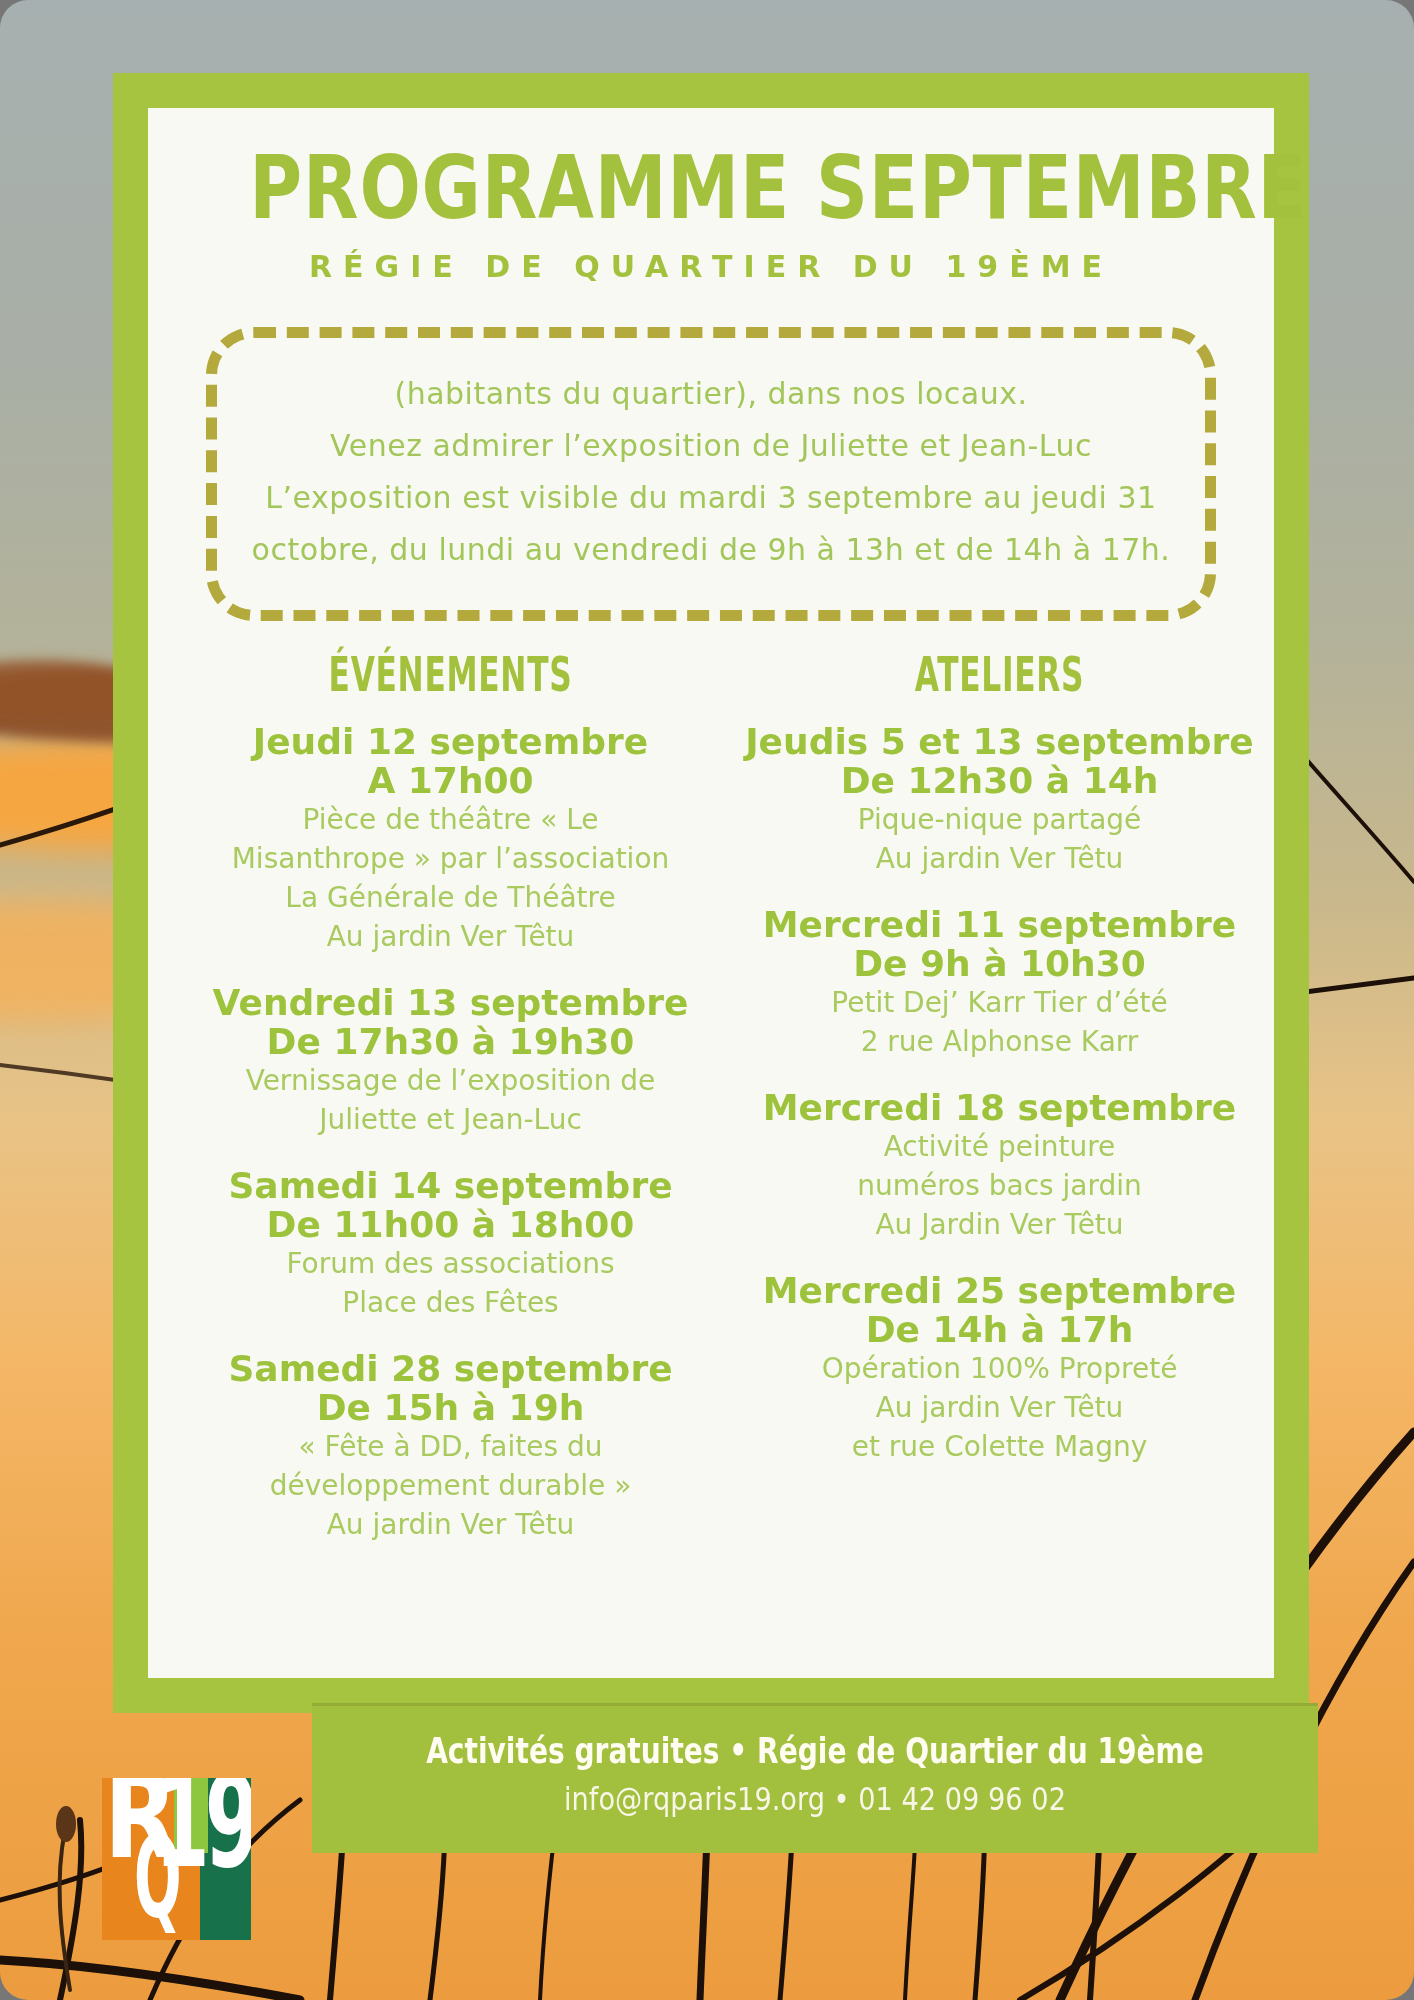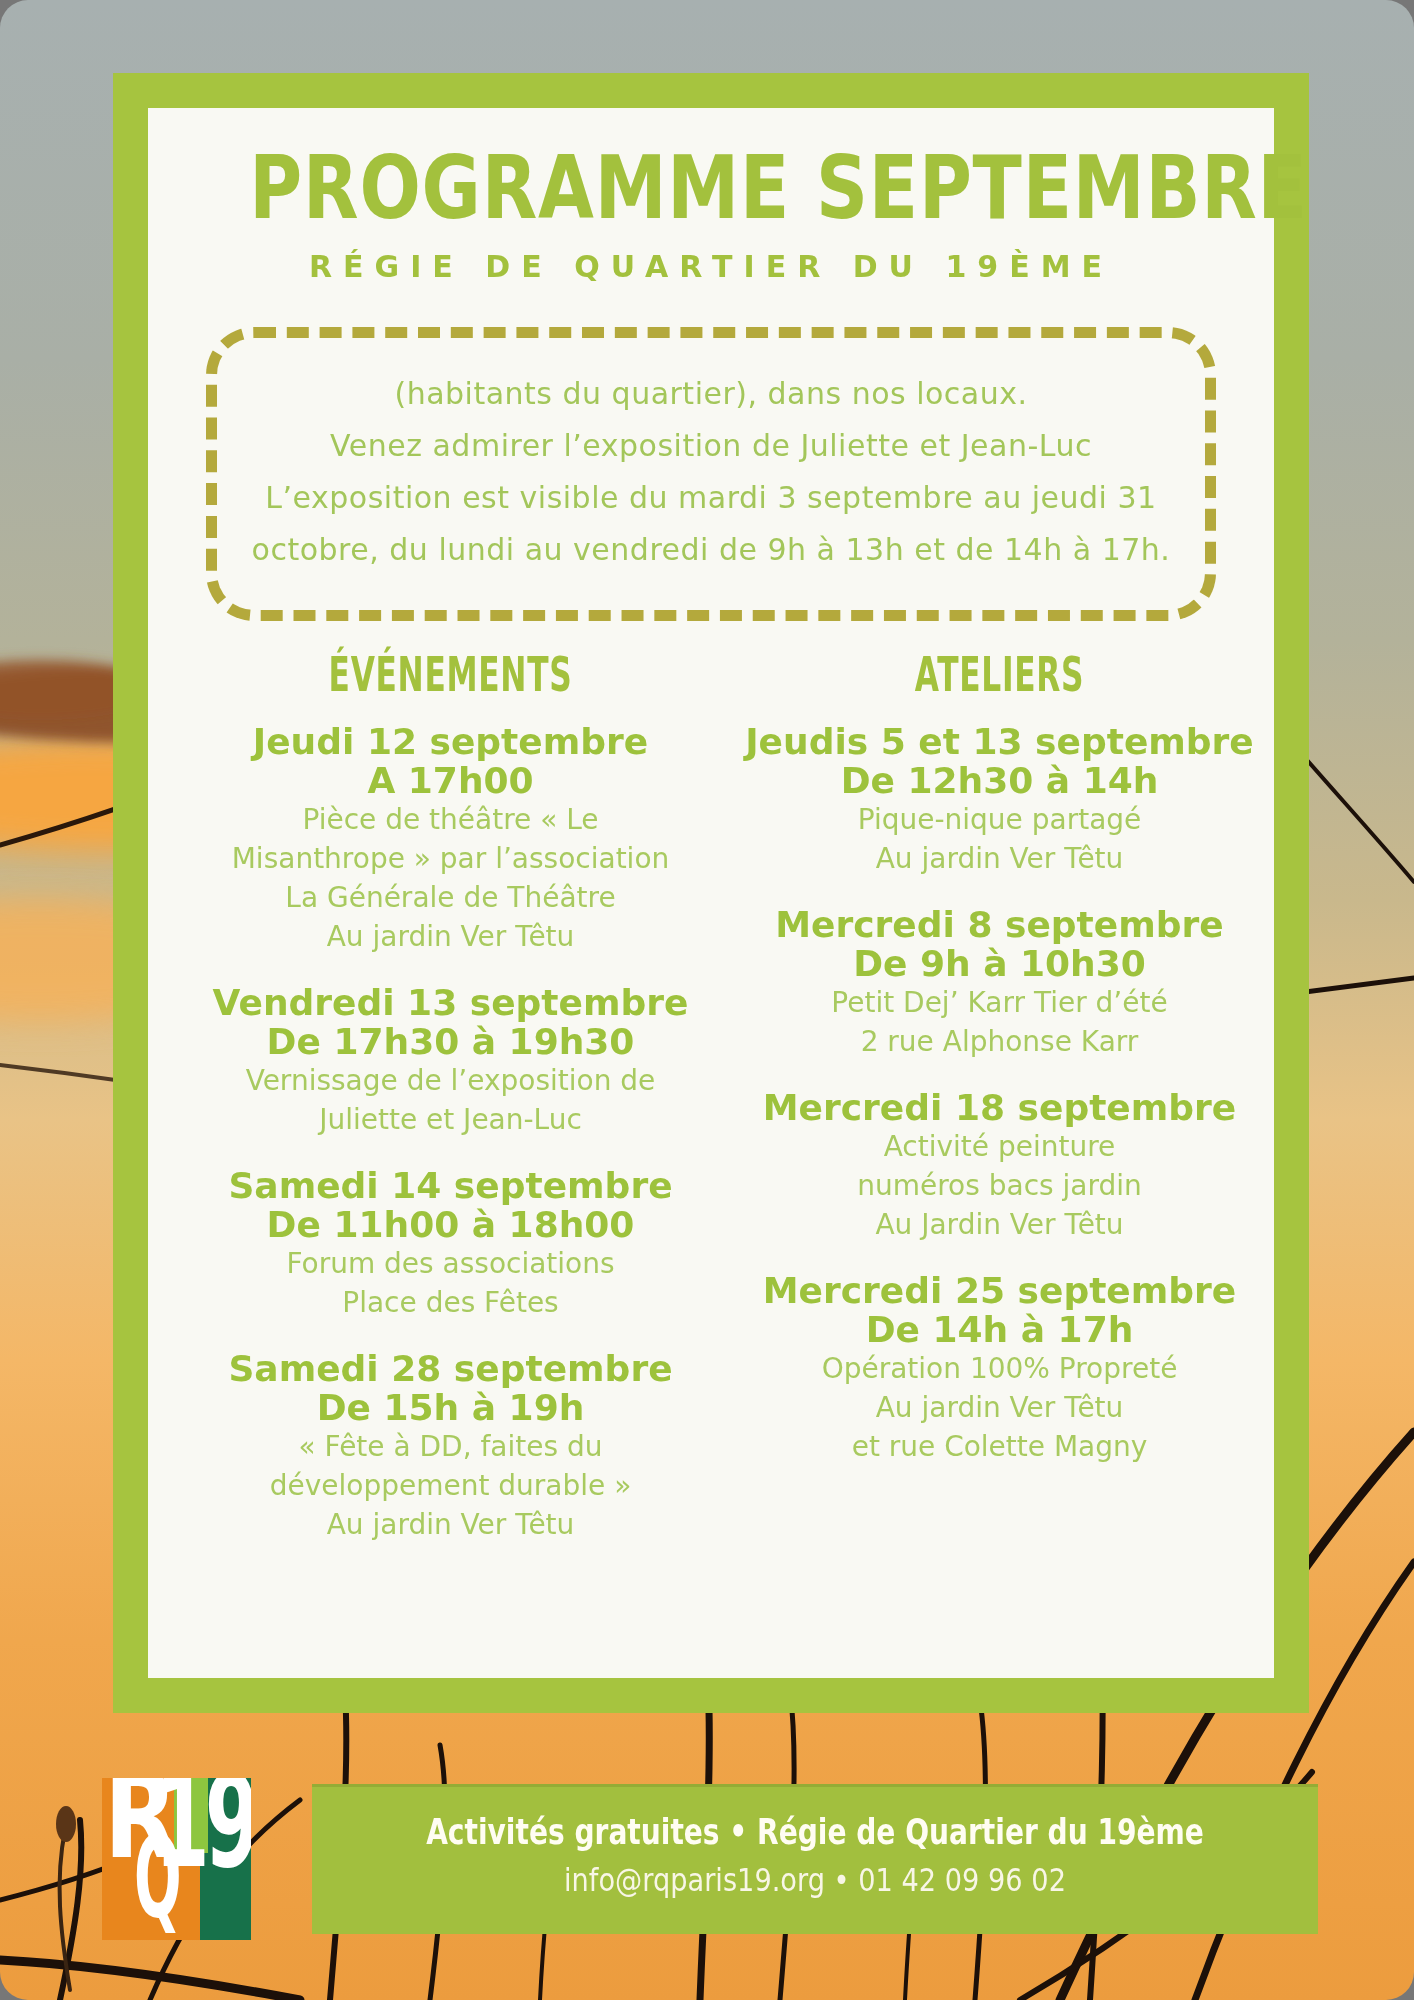--- a/index.html
+++ b/index.html
@@ -42,21 +42,21 @@
   }
   .event{margin:0 8px 27px 8px;}
   .event-date,.event-time{
     font-size:36px;line-height:39px;font-weight:bold;color:#9dc23c;
   }
   .event-line{
     font-size:28px;line-height:39px;color:#a8ca5f;
   }
   
   .footer-bar{
-    position:absolute;left:312px;top:1784px;width:1006px;height:150px;
+    position:absolute;left:312px;top:1703px;width:1006px;height:150px;
     background:#a2bf3e;text-align:center;
     box-shadow:inset 0 3px 0 rgba(90,90,20,.18);
   }
   .footer-line1{
     margin-top:26px;font-size:36px;font-weight:bold;color:#fffdf2;
     transform:scaleX(.78);transform-origin:center;white-space:nowrap;line-height:1.2;
   }
   .footer-line2{
     margin-top:8px;font-size:32px;color:#f8f6e6;
     transform:scaleX(.85);transform-origin:center;white-space:nowrap;line-height:1.2;
@@ -188,21 +188,21 @@
         <h3 class="col-heading">ATELIERS</h3>
 
         <article class="event">
           <div class="event-date">Jeudis 5 et 13 septembre</div>
           <div class="event-time">De 12h30 à 14h</div>
           <div class="event-line">Pique-nique partagé</div>
           <div class="event-line">Au jardin Ver Têtu</div>
         </article>
 
         <article class="event">
-          <div class="event-date">Mercredi 8 septembre</div>
+          <div class="event-date">Mercredi 11 septembre</div>
           <div class="event-time">De 9h à 10h30</div>
           <div class="event-line">Petit Dej’ Karr Tier d’été</div>
           <div class="event-line">2 rue Alphonse Karr</div>
         </article>
 
         <article class="event">
           <div class="event-date">Mercredi 18 septembre</div>
           <div class="event-line">Activité peinture</div>
           <div class="event-line">numéros bacs jardin</div>
           <div class="event-line">Au Jardin Ver Têtu</div>

